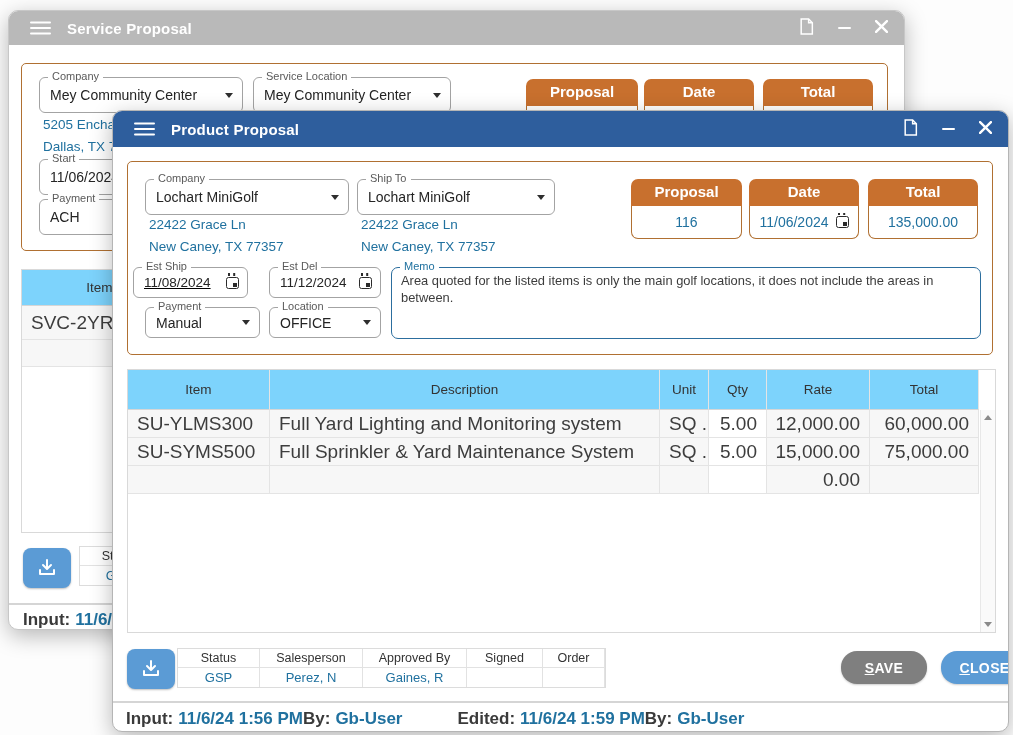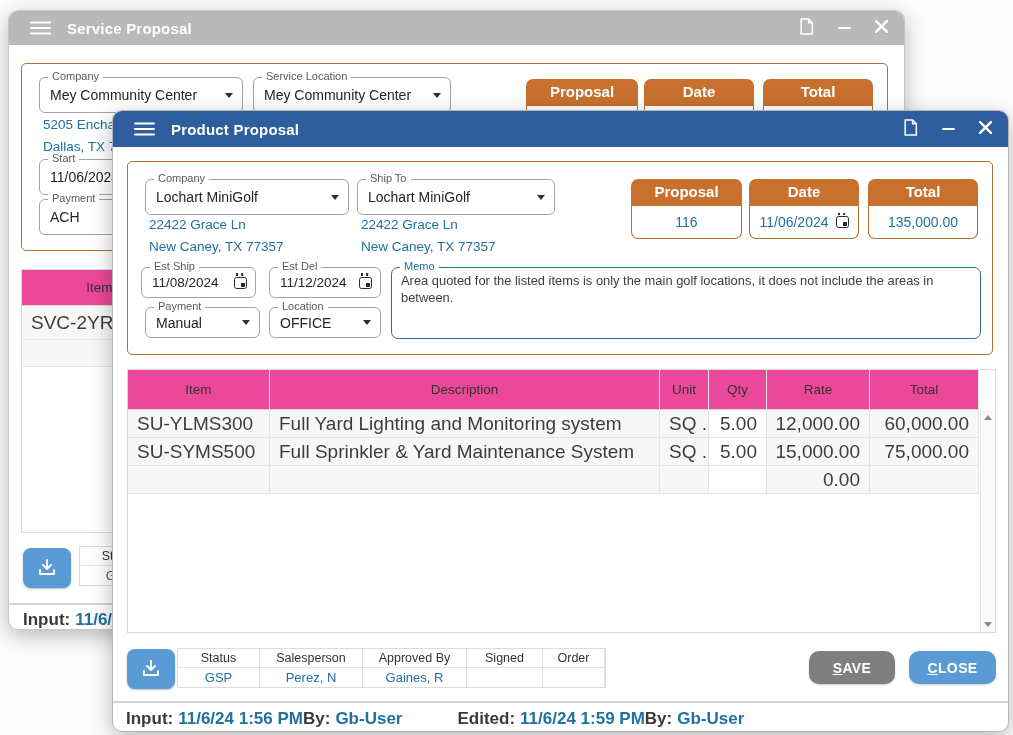--- a/index.html
+++ b/index.html
@@ -37,38 +37,38 @@
         display:flex;align-items:center;justify-content:center;gap:7px;font-size:14px;color:#20719f;}
   
   .memo{border:1.6px solid #2c6e9e;}
   .memo .flabel{color:#20719f;}
   .memo-text{padding:5px 9px;font-size:12.9px;line-height:1.28;color:#3c3c3c;}
   
   .itable{position:absolute;border:1px solid #d9d9d9;background:#fff;}
   .pgrid{position:absolute;left:0;top:0;display:grid;}
   .gc{border-right:1px solid #e4e4e4;border-bottom:1px solid #e4e4e4;display:flex;align-items:center;
       padding:0 9px;font-size:19px;color:#3d3d3d;white-space:nowrap;overflow:hidden;}
-  .hcell{justify-content:center;font-size:13.5px;color:#333;background:#ec4899;border-bottom-color:#d6d6d6;}
+  .hcell{justify-content:center;font-size:13.5px;color:#333;background:#7dd3fc;border-bottom-color:#d6d6d6;}
   .dcell{background:#f7f7f7;}
   .wcell{background:#fff;}
   .ar{justify-content:flex-end;}
   
   .vscroll{position:absolute;top:40px;right:0;bottom:0;width:15px;background:#fafafa;border-left:1px solid #e8e8e8;
            display:flex;flex-direction:column;justify-content:space-between;align-items:center;padding:5px 0;box-sizing:border-box;}
   .tri-up{width:0;height:0;border-left:4.5px solid transparent;border-right:4.5px solid transparent;border-bottom:5.5px solid #8a8a8a;}
   .tri-down{width:0;height:0;border-left:4.5px solid transparent;border-right:4.5px solid transparent;border-top:5.5px solid #8a8a8a;}
   
   .dl-btn{position:absolute;width:48px;height:40px;background:#5b9bd5;border-radius:8px;
           display:flex;align-items:center;justify-content:center;box-shadow:0 1px 2px rgba(0,0,0,.25);cursor:pointer;}
   .stable{position:absolute;display:grid;background:#fff;border:1px solid #dcdcdc;}
   .scell{border-right:1px solid #e2e2e2;border-bottom:1px solid #e2e2e2;display:flex;align-items:center;justify-content:center;
          font-size:12.5px;color:#333;white-space:nowrap;overflow:hidden;}
   .scell.val{color:#20719f;font-size:13px;border-bottom:none;}
-  .btn{position:absolute;border-radius:10px;display:flex;align-items:center;justify-content:center;
-       color:#fff;font-size:14px;font-weight:700;letter-spacing:.4px;cursor:pointer;box-shadow:0 1px 2px rgba(0,0,0,.2);}
+  .btn{position:absolute;border-radius:16px;display:flex;align-items:center;justify-content:center;
+       color:#fff;font-size:14px;font-weight:700;letter-spacing:.4px;cursor:pointer;box-shadow:0 1px 2px rgba(0,0,0,.2);margin-left:32px;}
   .btn span{display:block;}
   .btn span::first-letter{text-decoration:underline;}
   .btn.save{background:#7f7f7f;}
   .btn.close{background:#5b9bd5;}
   .w-divider{position:absolute;left:0;right:0;border-top:2px solid #d5d5d5;}
   .w-footer{position:absolute;display:flex;align-items:center;font-size:17px;font-weight:600;color:#3a3a3a;white-space:nowrap;}
   .w-footer .lv{margin-left:5px;}
   .gap24{}
   .gap55{margin-left:55px;}
 </style>
@@ -213,21 +213,21 @@
       <div class="sval">
           <span>11/06/2024</span>
           <span class="cal"></span>
         </div>
     </div>
     <div class="sumbox" style="left:755px;top:68px;width:110px;">
       <div class="shead">Total</div>
       <div class="sval">135,000.00</div>
     </div>
 
-    <div class="field" style="left:28px;top:156px;width:113px;height:29px;">
+    <div class="field" style="left:20px;top:156px;width:113px;height:29px;text-decoration:underline;">
       <span class="flabel">Est Ship</span>
       <span class="fvalue" style="font-size:13.5px;">11/08/2024</span>
       <span class="cal cal-right"></span>
     </div>
     <div class="field" style="left:156px;top:156px;width:110px;height:29px;">
       <span class="flabel">Est Del</span>
       <span class="fvalue" style="font-size:13.5px;">11/12/2024</span>
       <span class="cal cal-right"></span>
     </div>
     <div class="field" style="left:32px;top:196px;width:113px;height:29px;">

